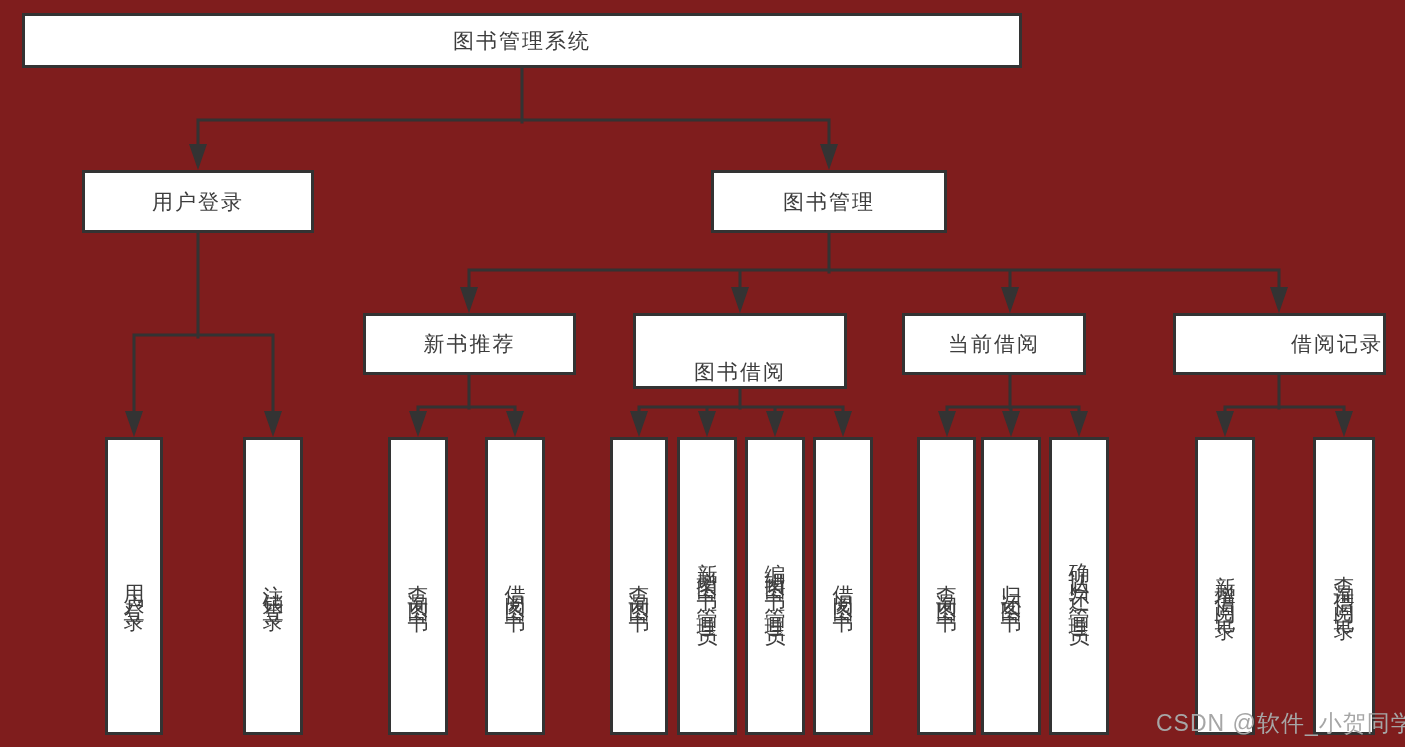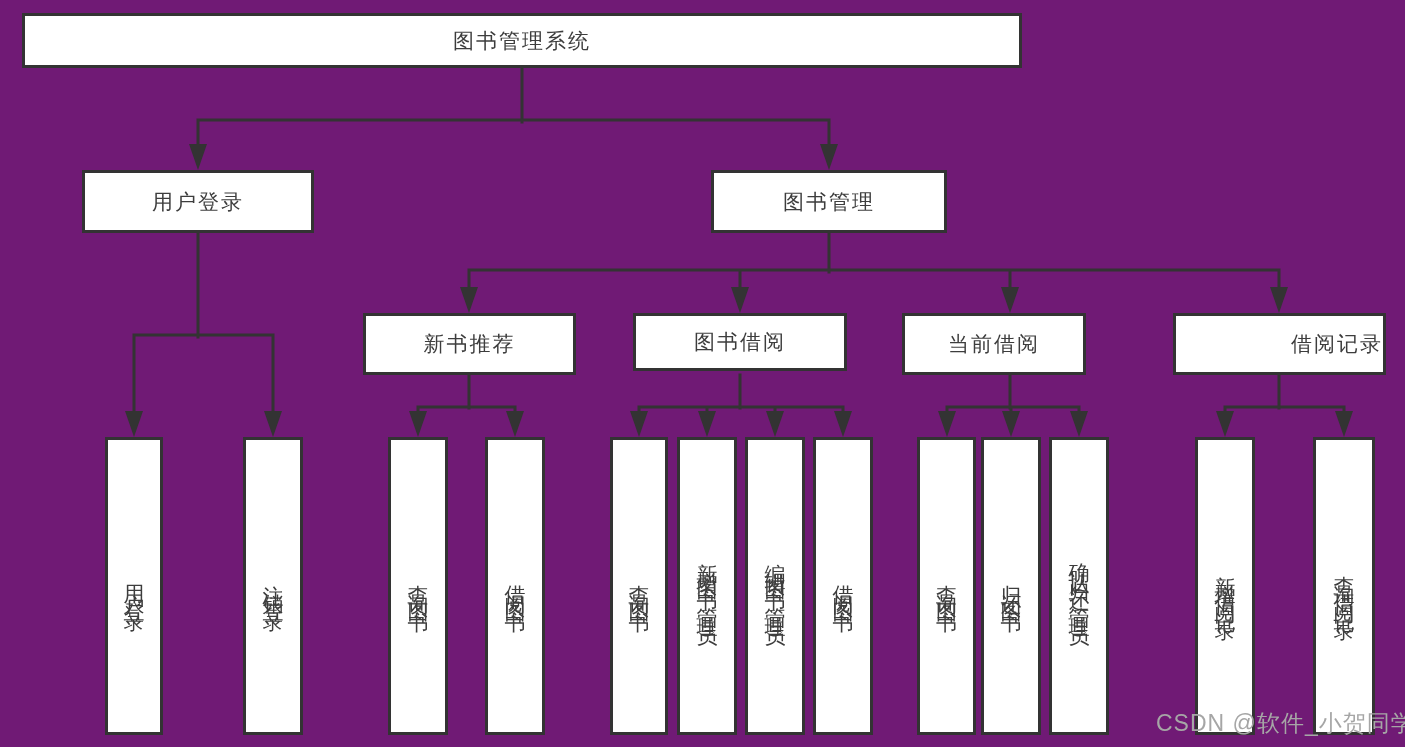--- a/index.html
+++ b/index.html
@@ -3,21 +3,21 @@
 <meta charset="utf-8">
 <style>
   * { margin: 0; padding: 0; box-sizing: border-box; }
   html, body { background: #ffffff; }
   body { font-family: "Liberation Sans", sans-serif; }
 
   .canvas {
     position: relative;
     width: 1405px;
     height: 747px;
-    background: #701a75;
+    background: #7f1d1d;
     overflow: hidden;
   }
 
   .wires {
     position: absolute;
     left: 0; top: 0;
     width: 1405px; height: 747px;
     pointer-events: none;
   }
 
@@ -100,21 +100,21 @@
   <div class="box" style="left:82px; top:170px; width:232px; height:63px;">
     <span>用户登录</span>
   </div>
   <div class="box" style="left:711px; top:170px; width:236px; height:63px;">
     <span>图书管理</span>
   </div>
 
   <div class="box" style="left:363px; top:313px; width:213px; height:62px;">
     <span>新书推荐</span>
   </div>
-  <div class="box" style="left:633px; top:313px; width:214px; height:58px;">
+  <div class="box" style="left:633px; top:313px; width:214px; height:76px;align-items:flex-end;">
     <span>图书借阅</span>
   </div>
   <div class="box" style="left:902px; top:313px; width:184px; height:62px;">
     <span>当前借阅</span>
   </div>
   <div class="box" style="left:1173px; top:313px; width:213px; height:62px;justify-content:flex-end;">
     <span>借阅记录</span>
   </div>
 
   <div class="box leaf" style="left:105px; top:437px; width:58px; height:298px;">

